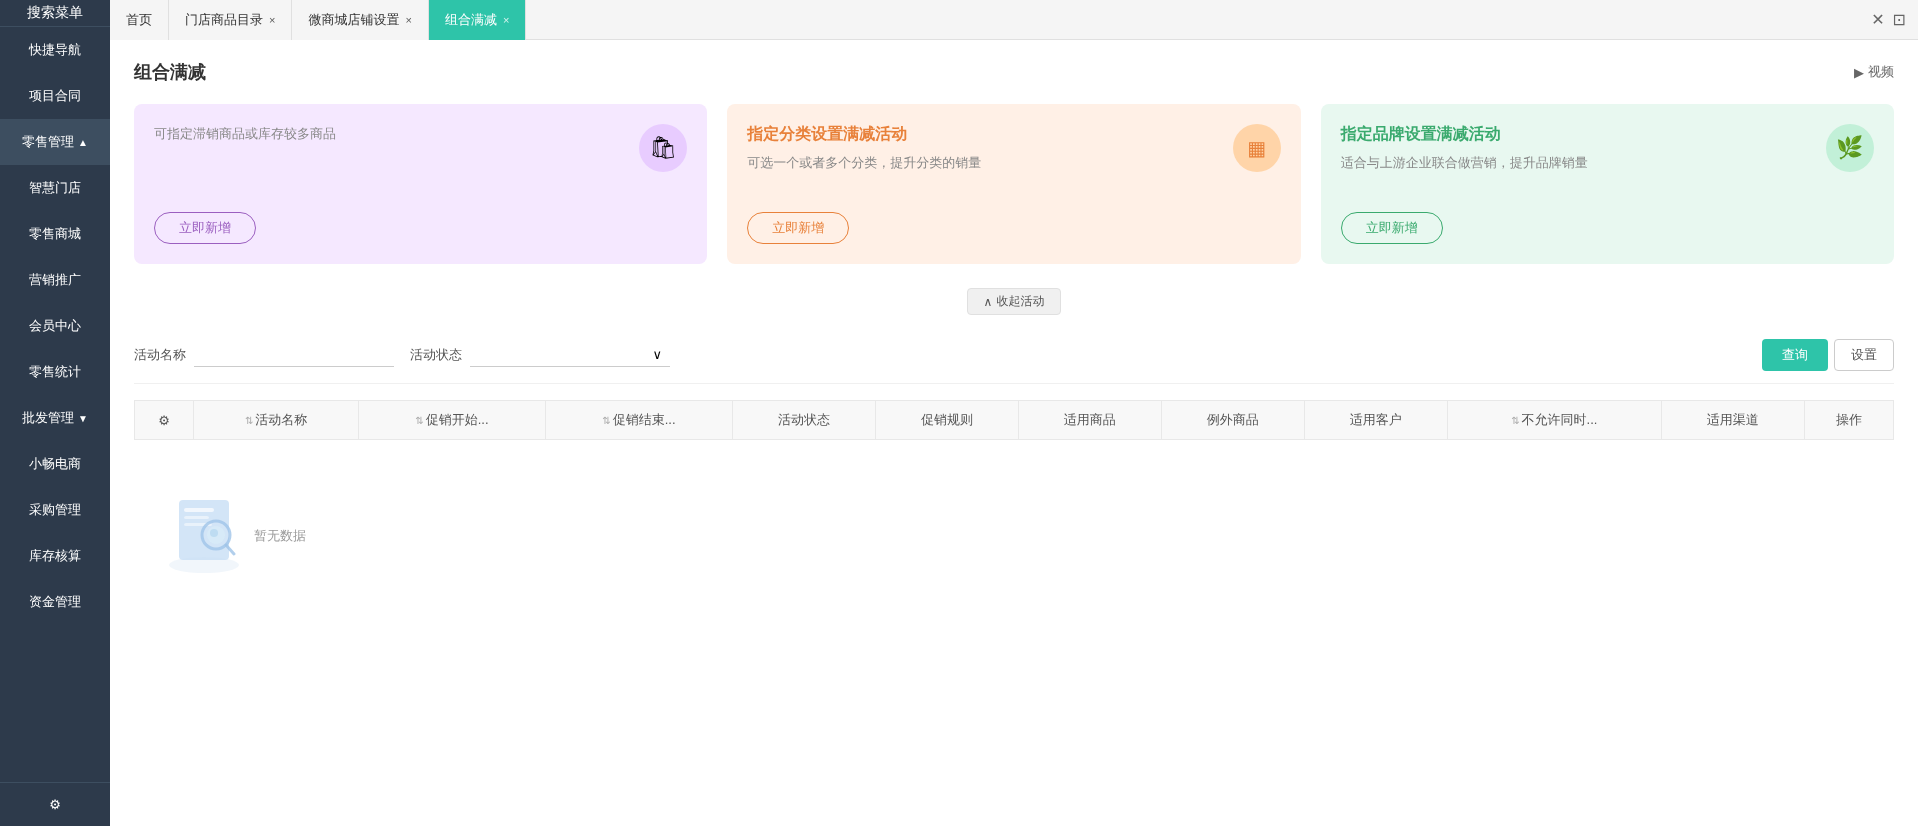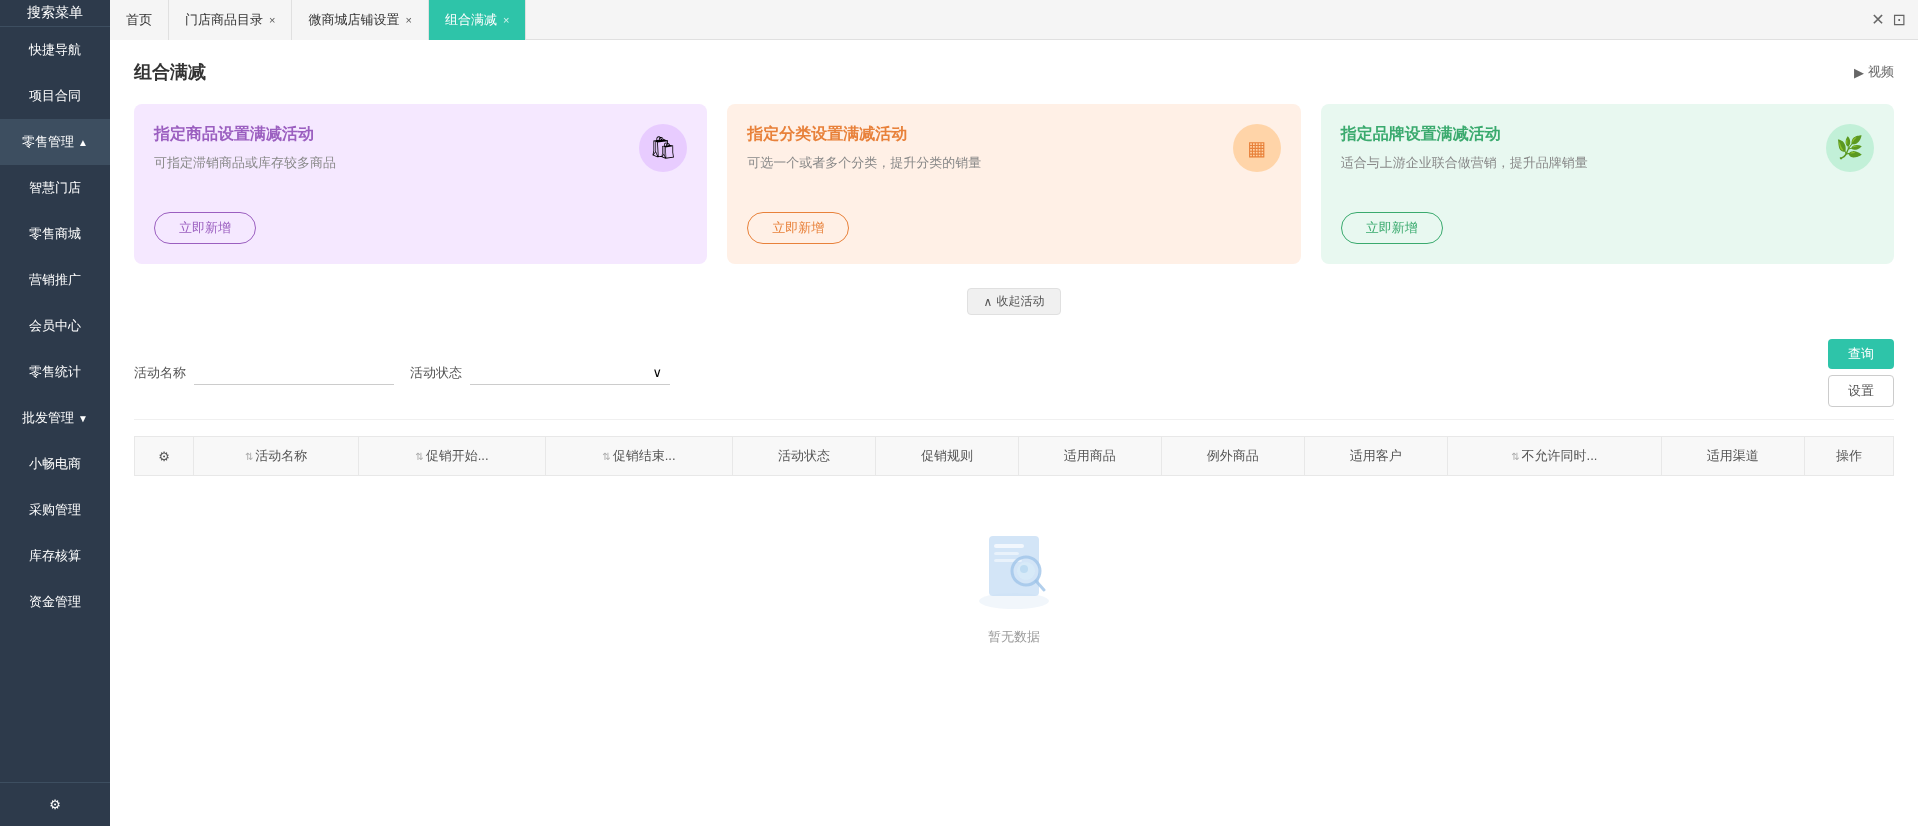--- a/index.html
+++ b/index.html
@@ -245,21 +245,21 @@
       width: 200px;
       background: transparent;
       cursor: pointer;
       display: flex;
       align-items: center;
       justify-content: space-between;
     }
     .search-actions {
       margin-left: auto;
       display: flex;
-      flex-direction: column;
+      flex-direction: row;
       gap: 6px;
     }
     .btn-query {
       background: #2ec4a9;
       color: #fff;
       border: none;
       border-radius: 4px;
       padding: 6px 20px;
       cursor: pointer;
       font-size: 13px;
@@ -291,21 +291,21 @@
       text-align: center;
       color: #555;
       font-weight: normal;
       white-space: nowrap;
     }
     th .sort-icons { font-size: 10px; color: #aaa; margin-right: 2px; }
 
     
     .empty-state {
       display: flex;
-      flex-direction: column;
+      flex-direction: row;
       align-items: center;
       padding: 40px 20px;
       color: #999;
     }
     .empty-icon {
       width: 100px;
       height: 100px;
       margin-bottom: 12px;
     }
 
@@ -399,21 +399,20 @@
         <span>▶</span>
         <span>视频</span>
       </div>
     </div>
 
     <div class="cards-row">
 
       <div class="card card-purple">
         <div class="card-icon">🛍</div>
         <div>
-          <div class="card-title">指定商品设置满减活动</div>
           <div class="card-desc">可指定滞销商品或库存较多商品</div>
         </div>
         <button class="card-btn">立即新增</button>
       </div>
 
       <div class="card card-orange">
         <div class="card-icon" style="color:#e8813a; font-size:20px;">▦</div>
         <div>
           <div class="card-title">指定分类设置满减活动</div>
           <div class="card-desc">可选一个或者多个分类，提升分类的销量</div>

